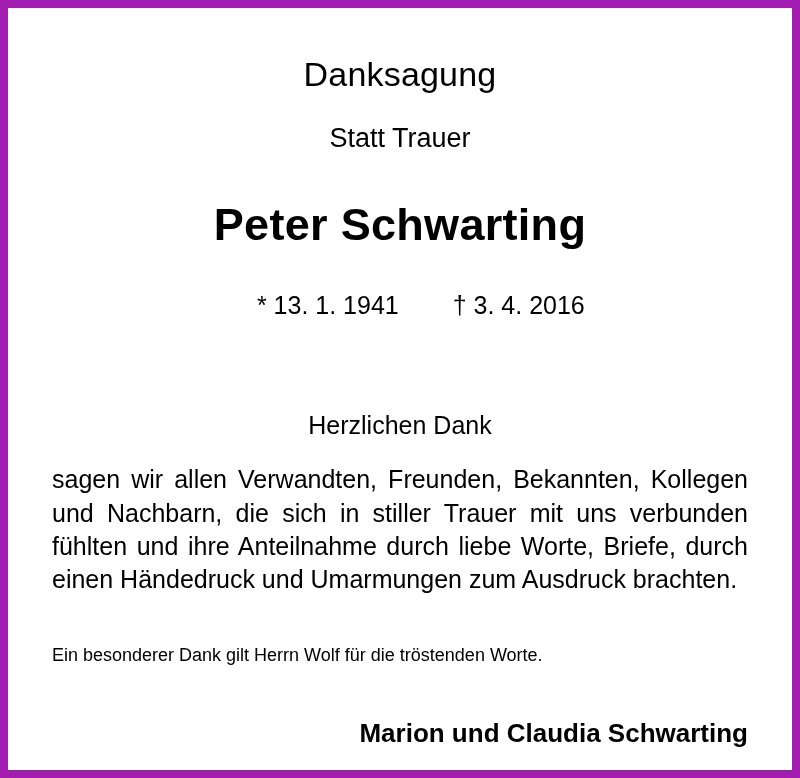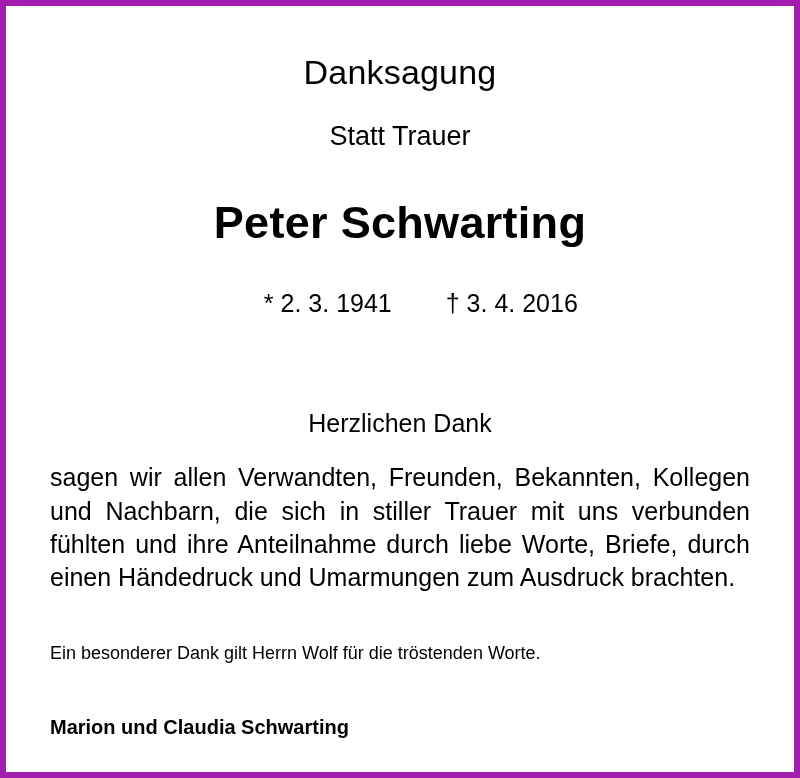--- a/index.html
+++ b/index.html
@@ -11,21 +11,21 @@
     width: 800px;
     height: 778px;
     font-family: "Liberation Sans", sans-serif;
     color: #000000;
     overflow: hidden;
   }
   .notice {
     box-sizing: border-box;
     width: 800px;
     height: 778px;
-    border: 6px solid #a21caf;
+    border: 8px solid #a21caf;
     background: #ffffff;
     padding: 0;
     position: relative;
   }
   .inner {
     box-sizing: border-box;
     width: 100%;
     height: 100%;
     padding: 34px 44px 20px 44px;
     display: block;
@@ -78,40 +78,40 @@
     text-align-last: left;
     font-weight: 400;
   }
   .special-thanks {
     font-size: 18px;
     margin: 49px 0 0 0;
     text-align: left;
     font-weight: 400;
   }
   .signature {
-    text-align: left;
-    font-size: 20px;
+    text-align: right;
+    font-size: 26px;
     font-weight: 700;
     margin: 52px 0 0 0;
   }
 </style>
 </head>
 <body>
 
 <div class="notice">
   <div class="inner">
 
     <div class="headline">Danksagung</div>
 
     <div class="subhead">Statt Trauer</div>
 
     <div class="name">Peter Schwarting</div>
 
     <div class="dates">
-      <span>* 2. 3. 1941</span><span class="gap"></span><span>† 3. 4. 2016</span>
+      <span>* 13. 1. 1941</span><span class="gap"></span><span>† 3. 4. 2016</span>
     </div>
 
     <div class="thanks-lead">Herzlichen Dank</div>
 
     <div class="body-text">sagen wir allen Verwandten, Freunden, Bekannten, Kollegen und Nachbarn, die sich in stiller Trauer mit uns verbunden fühlten und ihre Anteilnahme durch liebe Worte, Briefe, durch einen Händedruck und Umarmungen zum Ausdruck brachten.</div>
 
     <div class="special-thanks">Ein besonderer Dank gilt Herrn Wolf für die tröstenden Worte.</div>
 
     <div class="signature">Marion und Claudia Schwarting</div>
 

